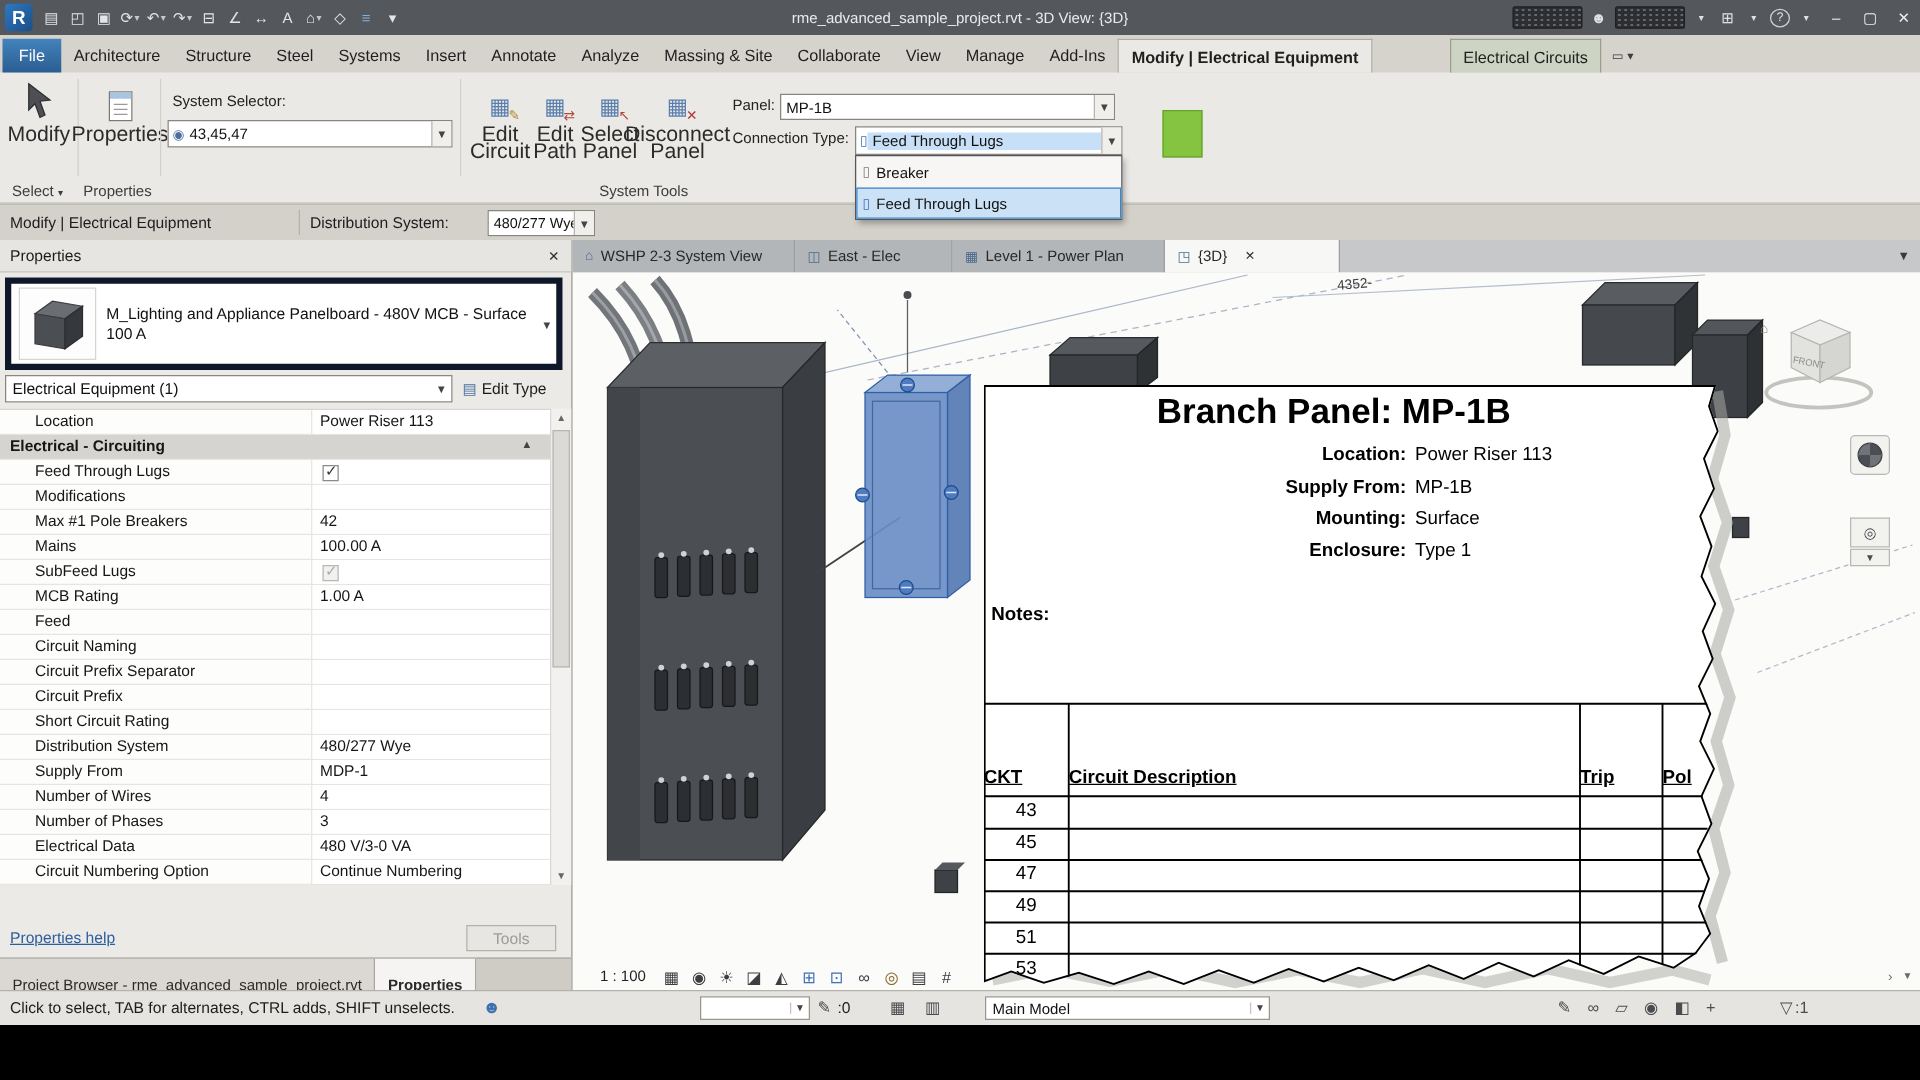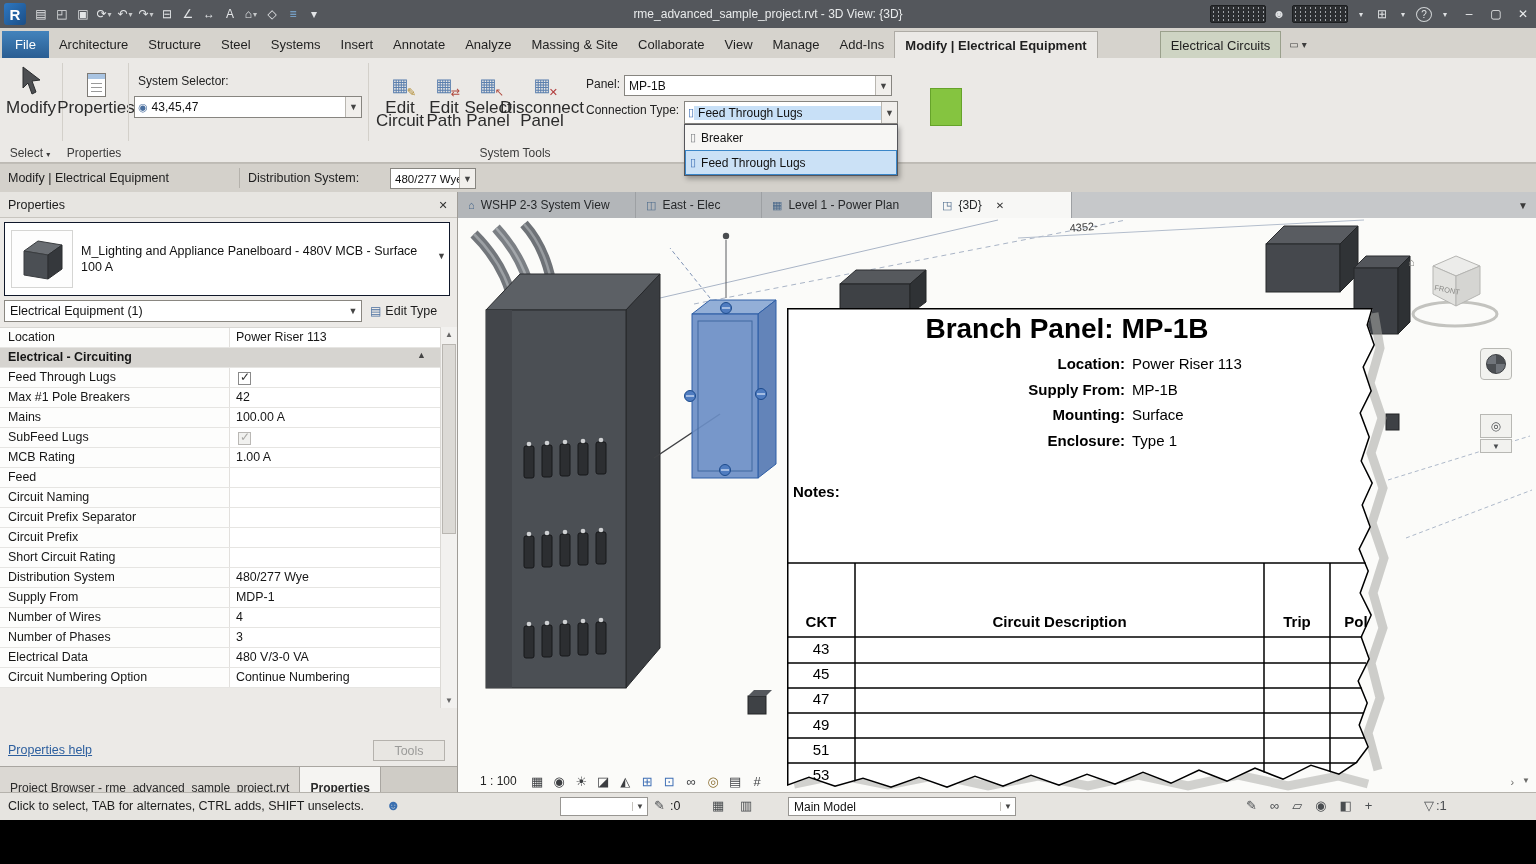--- a/index.html
+++ b/index.html
@@ -54,31 +54,31 @@
   .ct-item.sel .ic{color:#3f6fb5;}
 
   
   .optionsbar{position:absolute;top:163px;left:0;right:0;height:29px;background:#d4d1cb;border-top:1px solid #c0bdb7;font-size:12.5px;color:#1d1d1d;z-index:17;}
   .ob-sep{position:absolute;left:239px;top:4px;bottom:4px;width:1px;background:#b5b2ac;}
 
   
   .props{position:absolute;left:0;top:192px;width:458px;height:600px;background:#eceae7;border-right:1px solid #9f9c97;z-index:10;}
   .props-header{position:absolute;left:0;top:0;right:0;height:26px;background:#e7e5e1;border-bottom:1px solid #c8c5bf;display:flex;align-items:center;font-size:12.5px;color:#1c1c1c;padding-left:8px;}
   .props-close{position:absolute;right:6px;top:5px;width:16px;height:16px;display:flex;align-items:center;justify-content:center;font-size:11px;color:#333;}
-  .type-box{position:absolute;left:4px;top:30px;width:446px;height:74px;background:#fff;border:1px solid #0f172a;display:flex;align-items:center;}
+  .type-box{position:absolute;left:4px;top:30px;width:446px;height:74px;background:#fff;border:5px solid #0f172a;display:flex;align-items:center;}
   .type-thumb{width:62px;height:58px;margin:0 8px 0 6px;border:1px solid #d5d5d3;background:#fdfdfd;flex:none;}
   .type-name{font-size:12.5px;color:#111;line-height:16px;padding-right:22px;}
   .type-dd{position:absolute;right:3px;top:28px;font-size:9px;color:#444;}
   .sel-row{position:absolute;left:4px;top:108px;width:450px;height:22px;display:flex;}
   .sel-combo{width:358px;height:22px;background:#fff;border:1px solid #8a8781;display:flex;align-items:center;font-size:12.5px;padding-left:5px;color:#111;}
   .sel-combo .sarr{margin-left:auto;width:16px;text-align:center;font-size:9px;color:#444;}
   .edit-type{margin-left:4px;flex:1;height:22px;display:flex;align-items:center;gap:4px;font-size:12.5px;color:#1c1c1c;padding-left:4px;}
   .edit-type .ic{color:#4a6f9f;font-size:12px;}
   .prop-grid{position:absolute;left:0;top:135px;width:440px;border-top:1px solid #d8d6d2;}
-  .prop-row{display:flex;height:20px;border-bottom:1px solid #e6e5e2;background:#fdfdfc;font-size:12.4px;color:#161616;}
+  .prop-row{display:flex;height:20px;border-bottom:1px solid #e6e5e2;background:#fdfdfc;font-size:12.4px;color:#161616;padding-left:20px;}
   .prop-row .pl{width:230px;padding:2px 4px 0 8px;border-right:1px solid #e2e0dd;white-space:nowrap;overflow:hidden;}
   .prop-row .pv{flex:1;padding:2px 4px 0 6px;background:#fff;white-space:nowrap;overflow:hidden;}
   .prop-row.section{background:#d6d4d0;font-weight:bold;justify-content:space-between;padding:2px 14px 0 8px;}
   .prop-row.section .chev{font-size:9px;color:#444;font-weight:normal;}
   .cb{width:13px;height:13px;border:1px solid #8a8a8a;background:#fff;margin:2px 0 0 2px;position:relative;}
   .cb.checked::after{content:"✓";position:absolute;top:-3px;left:1px;font-size:12px;color:#333;}
   .cb.dis{background:#f1f1ef;border-color:#bab8b5;}
   .cb.dis::after{color:#aaa9a6;}
   .pscroll{position:absolute;left:440px;top:135px;width:17px;height:381px;background:#f2f1ef;border-left:1px solid #dbd9d5;}
   .pscroll .sa{position:absolute;left:0;width:16px;height:15px;text-align:center;font-size:8px;color:#666;line-height:15px;}
@@ -102,21 +102,21 @@
 
   
   .sheet{position:absolute;left:329px;top:87px;width:590px;height:487px;background:#fff;z-index:2;padding-left:34px;}
   .sheet-svg{position:absolute;left:0;top:0;}
   .sh-title{position:absolute;left:0;top:8px;width:560px;text-align:center;font-size:28px;font-weight:bold;color:#000;}
   .sh-info{position:absolute;left:0;top:46px;width:560px;}
   .sh-info .row{display:flex;height:25.5px;align-items:center;font-size:15px;color:#000;}
   .sh-info .lbl{width:338px;text-align:right;font-weight:bold;}
   .sh-info .val{padding-left:7px;}
   .sh-notes{position:absolute;left:6px;top:178px;font-size:15px;font-weight:bold;color:#000;}
-  .sh-h{position:absolute;top:308px;font-size:15px;font-weight:bold;text-align:center;color:#000;}
+  .sh-h{position:absolute;top:308px;font-size:15px;font-weight:bold;text-align:left;color:#000;text-decoration:underline;}
   .ckt-col{position:absolute;left:0;top:332px;width:68px;}
   .ckt-col div{height:25.2px;text-align:center;font-size:15px;color:#000;padding-top:3px;}
 
   
   .nav-wheel{position:absolute;left:1022px;top:130px;width:32px;height:32px;background:#f2f2ef;border:1px solid #b8b8b4;border-radius:4px;display:flex;align-items:center;justify-content:center;z-index:3;}
   .wheel-inner{width:20px;height:20px;border-radius:50%;background:conic-gradient(#4b4e52 0 25%,#70747a 0 50%,#4b4e52 0 75%,#70747a 0);border:1px solid #3a3d40;}
   .nav-btn{position:absolute;left:1022px;width:32px;height:24px;background:#f2f2ef;border:1px solid #b8b8b4;display:flex;align-items:center;justify-content:center;font-size:12px;color:#4a4d50;z-index:3;}
 
   
   .controlbar{position:absolute;left:0;bottom:0;height:22px;display:flex;align-items:center;padding-left:22px;gap:3px;z-index:4;font-size:12px;color:#222;}
@@ -332,20 +332,24 @@
         </div>
         <div class="prop-row section">
           <span>Electrical - Circuiting</span>
           <span class="chev">▲</span>
         </div>
         <div class="prop-row">
           <div class="pl">Feed Through Lugs</div>
           <div class="pv">
             <div class="cb checked"></div>
           </div>
+        </div>
+        <div class="prop-row">
+          <div class="pl">Modifications</div>
+          <div class="pv"></div>
         </div>
         <div class="prop-row">
           <div class="pl">Max #1 Pole Breakers</div>
           <div class="pv">42</div>
         </div>
         <div class="prop-row">
           <div class="pl">Mains</div>
           <div class="pv">100.00 A</div>
         </div>
         <div class="prop-row">

